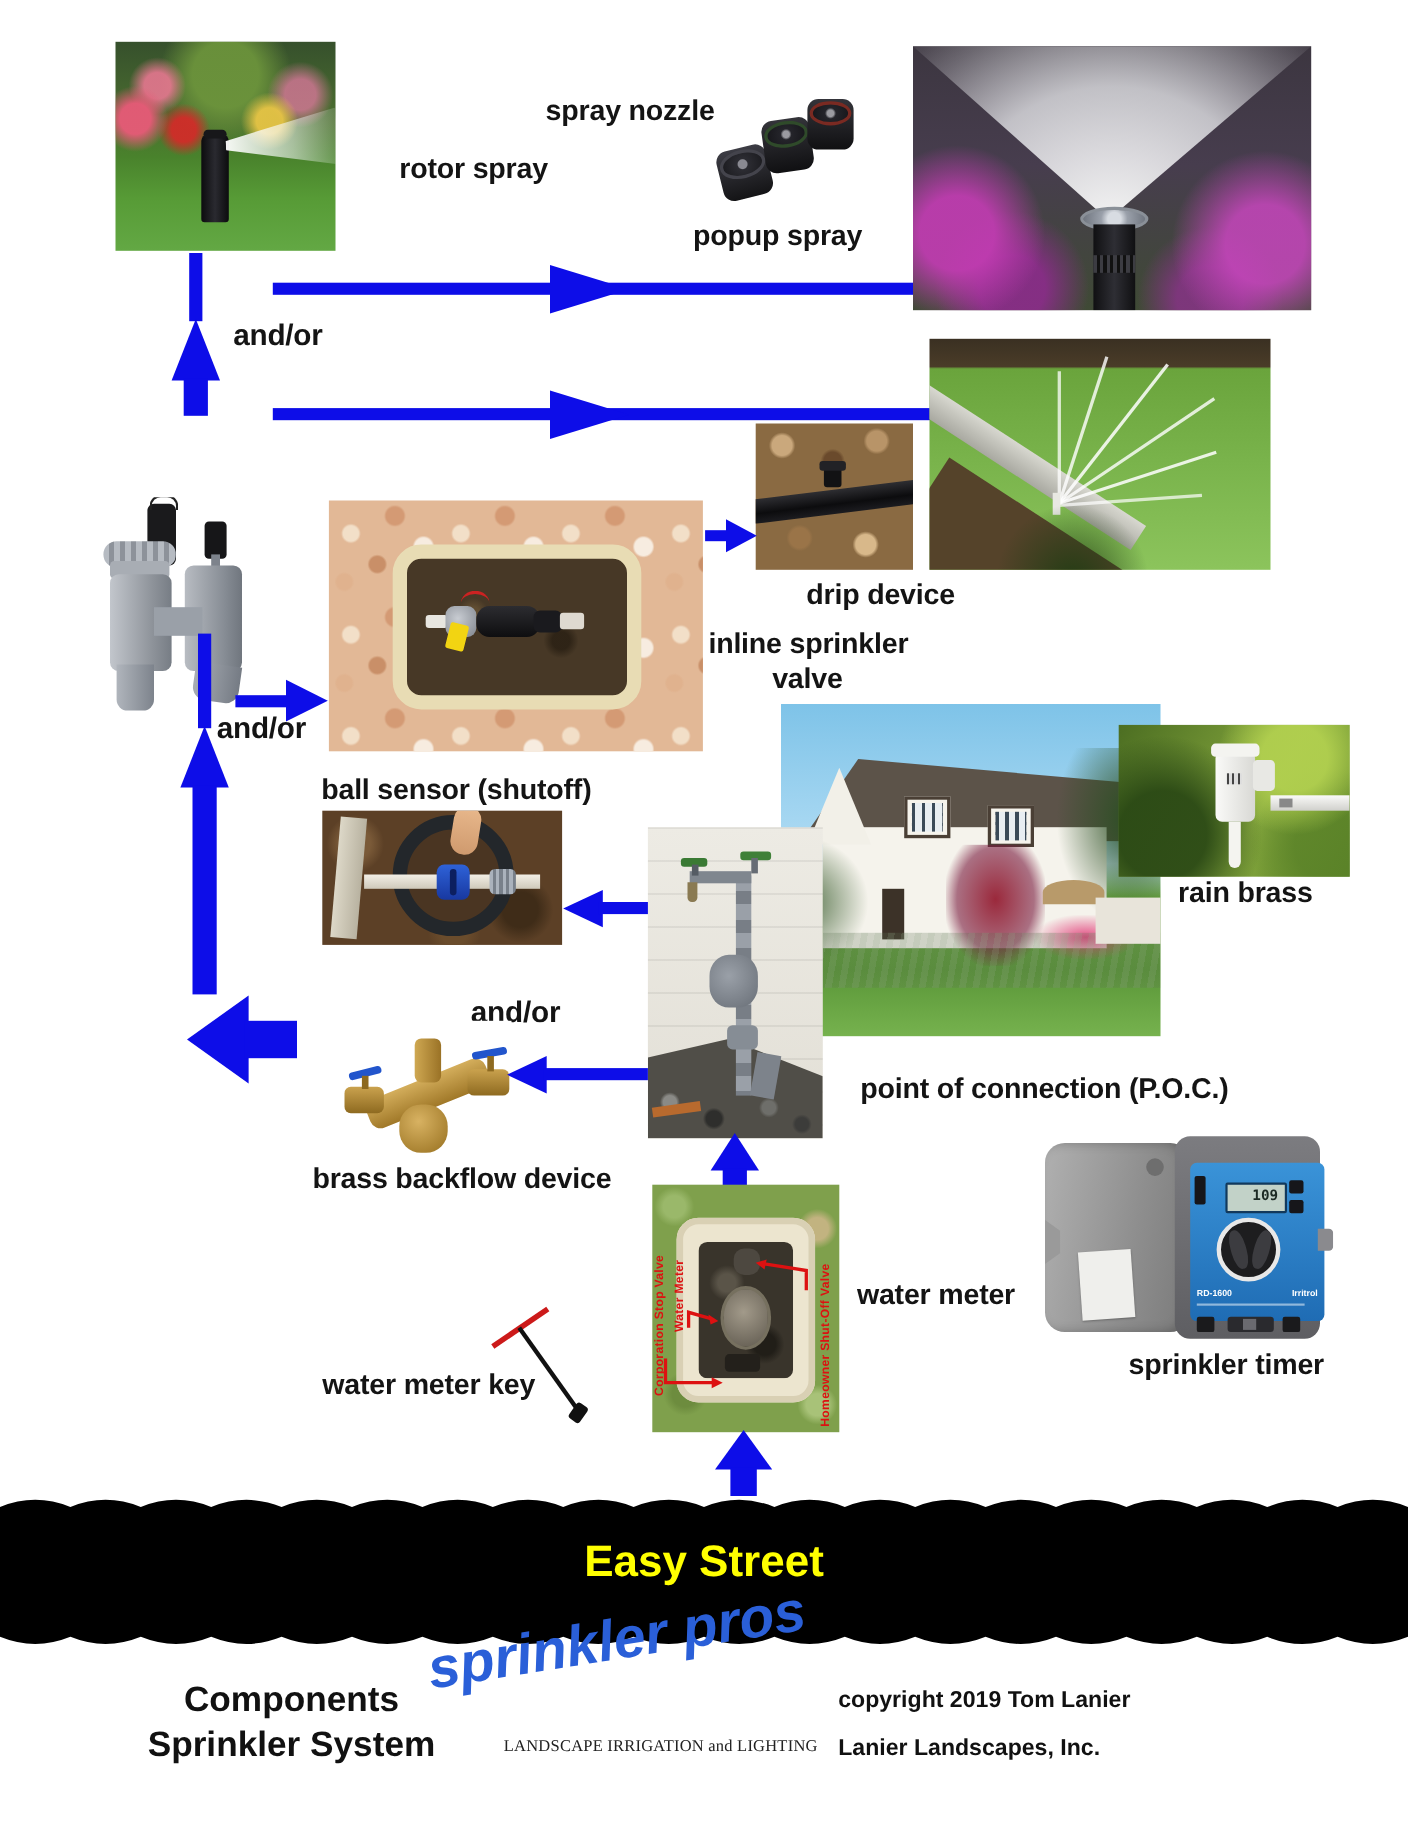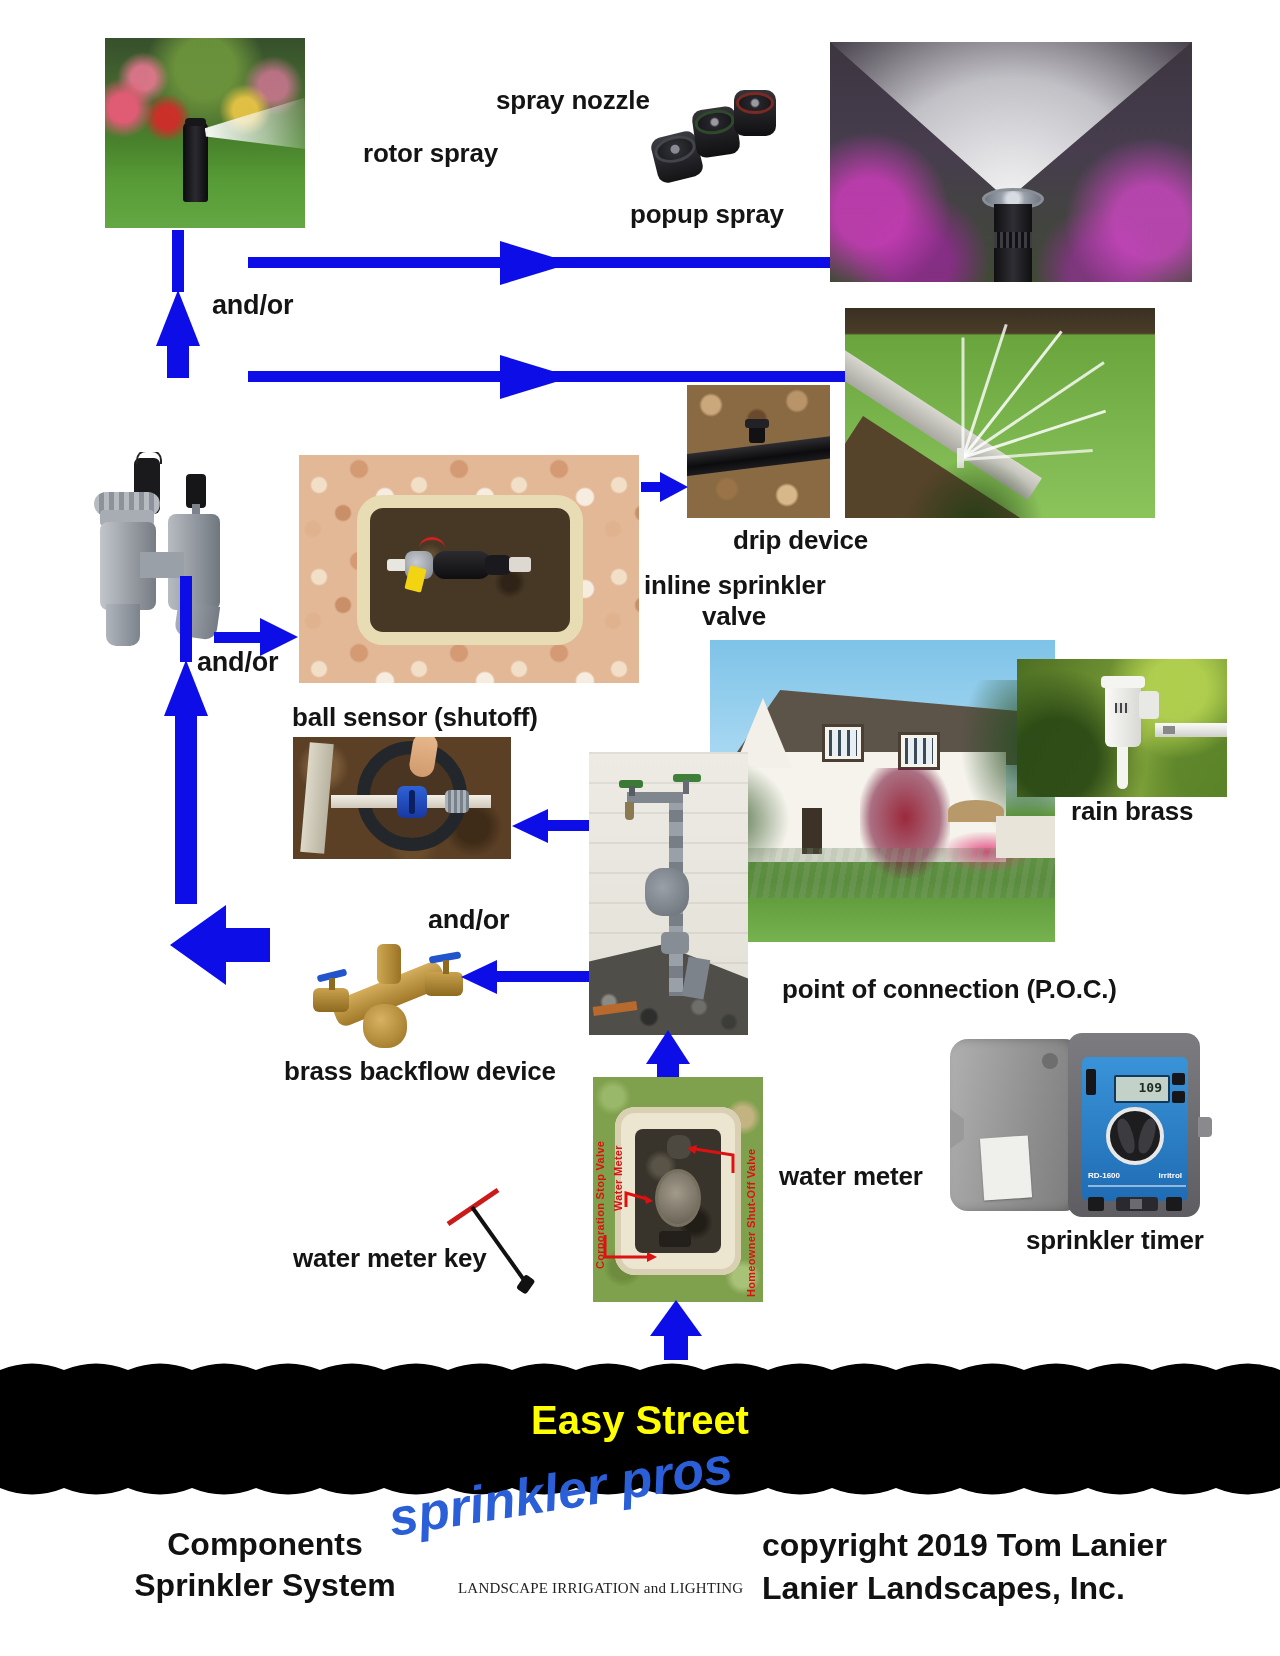--- a/index.html
+++ b/index.html
@@ -27,21 +27,21 @@
   .tri-up-s{border-left:22px solid transparent;border-right:22px solid transparent;
          border-bottom:34px solid var(--arrow_blue,#0d0de8);}
   .tri-up-st{border-left:26px solid transparent;border-right:26px solid transparent;
          border-bottom:36px solid var(--arrow_blue,#0d0de8);}
   .redtxt{position:absolute;color:var(--annotation_red,#dd1111);font-weight:bold;font-size:11px;
           writing-mode:vertical-rl;transform:rotate(180deg);white-space:nowrap;letter-spacing:0.3px;}
   .street-label{position:absolute;left:0;width:100%;text-align:center;
           font-size:40px;font-weight:bold;color:var(--street_text,#ffff00);}
   .footer-title{position:absolute;left:110px;top:1524px;width:310px;text-align:center;
           font-size:32px;font-weight:bold;color:#111;line-height:41px;}
-  .copyright{position:absolute;left:762px;top:1524px;font-size:32px;font-weight:bold;
+  .copyright{position:absolute;left:762px;top:1524px;font-size:21px;font-weight:bold;
           color:#111;line-height:43px;white-space:nowrap;}
   .logo-script{position:absolute;left:6px;top:30px;font-size:52px;font-weight:bold;font-style:italic;
           color:var(--logo_blue,#2a5fd8);transform:rotate(-9deg);transform-origin:left bottom;
           white-space:nowrap;letter-spacing:0px;}
   .logo-tag{position:absolute;left:70px;top:122px;font-family:"Liberation Serif",serif;
           font-size:15px;color:#222;white-space:nowrap;letter-spacing:0.2px;}
   .timer-txt{position:absolute;color:#fff;font-size:8px;font-weight:bold;white-space:nowrap;}
 </style>
 </head>
 <body>
@@ -349,21 +349,21 @@
   <div class="lbl" style="left:779px;top:1161px;">water meter</div>
 
   <div class="ph" style="left:950px;top:1025px;width:262px;height:202px;background:#fff;">
       <div class="shape" style="left:0;top:14px;width:132px;height:172px;border-radius:18px;
            background:linear-gradient(100deg,#b0b0b0,#8e8e8e 60%,#7a7a7a);box-shadow:inset -6px 0 10px rgba(0,0,0,.25);">
         <div style="position:absolute;left:92px;top:14px;width:16px;height:16px;border-radius:50%;background:#6e6e6e;"></div>
         <div style="position:absolute;left:32px;top:98px;width:48px;height:62px;background:#efefec;transform:rotate(-4deg);box-shadow:0 1px 2px rgba(0,0,0,.3);"></div>
         <div style="position:absolute;left:0px;top:70px;width:14px;height:40px;background:#9a9a9a;clip-path:polygon(0 0,100% 25%,100% 75%,0 100%);"></div>
       </div>
       <div class="shape" style="left:118px;top:8px;width:132px;height:184px;border-radius:14px;background:linear-gradient(to bottom,#7c7c80,#5e5e62);"></div>
-      <div class="shape" style="left:132px;top:32px;width:106px;height:144px;border-radius:6px;background:linear-gradient(to bottom,#3a93d8,#1f6cb4);">
+      <div class="shape" style="left:132px;top:32px;width:106px;height:144px;border-radius:6px;background:linear-gradient(to bottom,#3a93d8,#1f6cb4);padding-left:16px;">
         <div style="position:absolute;left:32px;top:18px;width:52px;height:24px;background:#c2d2c8;border:2px solid #12395c;border-radius:2px;">
           <div style="position:absolute;right:6px;top:3px;font-family:'DejaVu Sans Mono',monospace;font-size:13px;color:#1c2a24;font-weight:bold;">109</div>
         </div>
         <div style="position:absolute;left:90px;top:16px;width:13px;height:12px;background:#16161a;border-radius:2px;"></div>
         <div style="position:absolute;left:90px;top:34px;width:13px;height:12px;background:#16161a;border-radius:2px;"></div>
         <div style="position:absolute;left:4px;top:12px;width:10px;height:26px;background:#16161a;border-radius:2px;"></div>
         <div style="position:absolute;left:24px;top:50px;width:58px;height:58px;border-radius:50%;background:#1d1d1f;border:4px solid #e8e8e8;box-sizing:border-box;">
           <div style="position:absolute;left:9px;top:7px;width:14px;height:36px;background:#3c3c40;border-radius:45%;transform:rotate(-16deg);"></div>
           <div style="position:absolute;left:30px;top:7px;width:14px;height:36px;background:#3c3c40;border-radius:45%;transform:rotate(16deg);"></div>
         </div>

